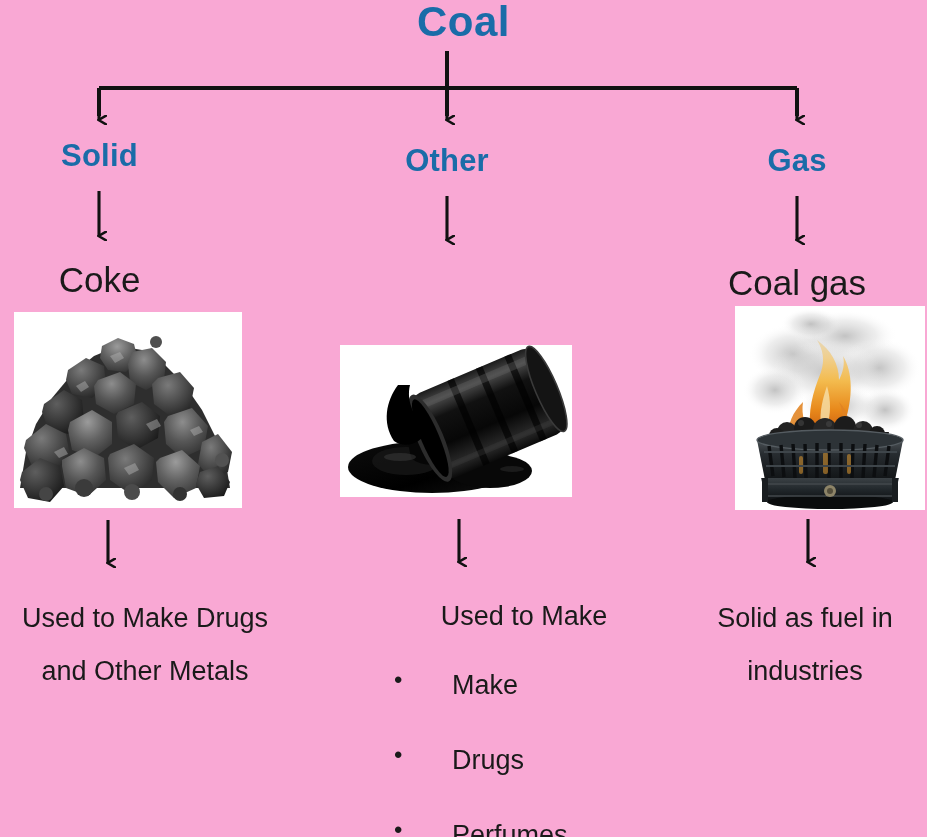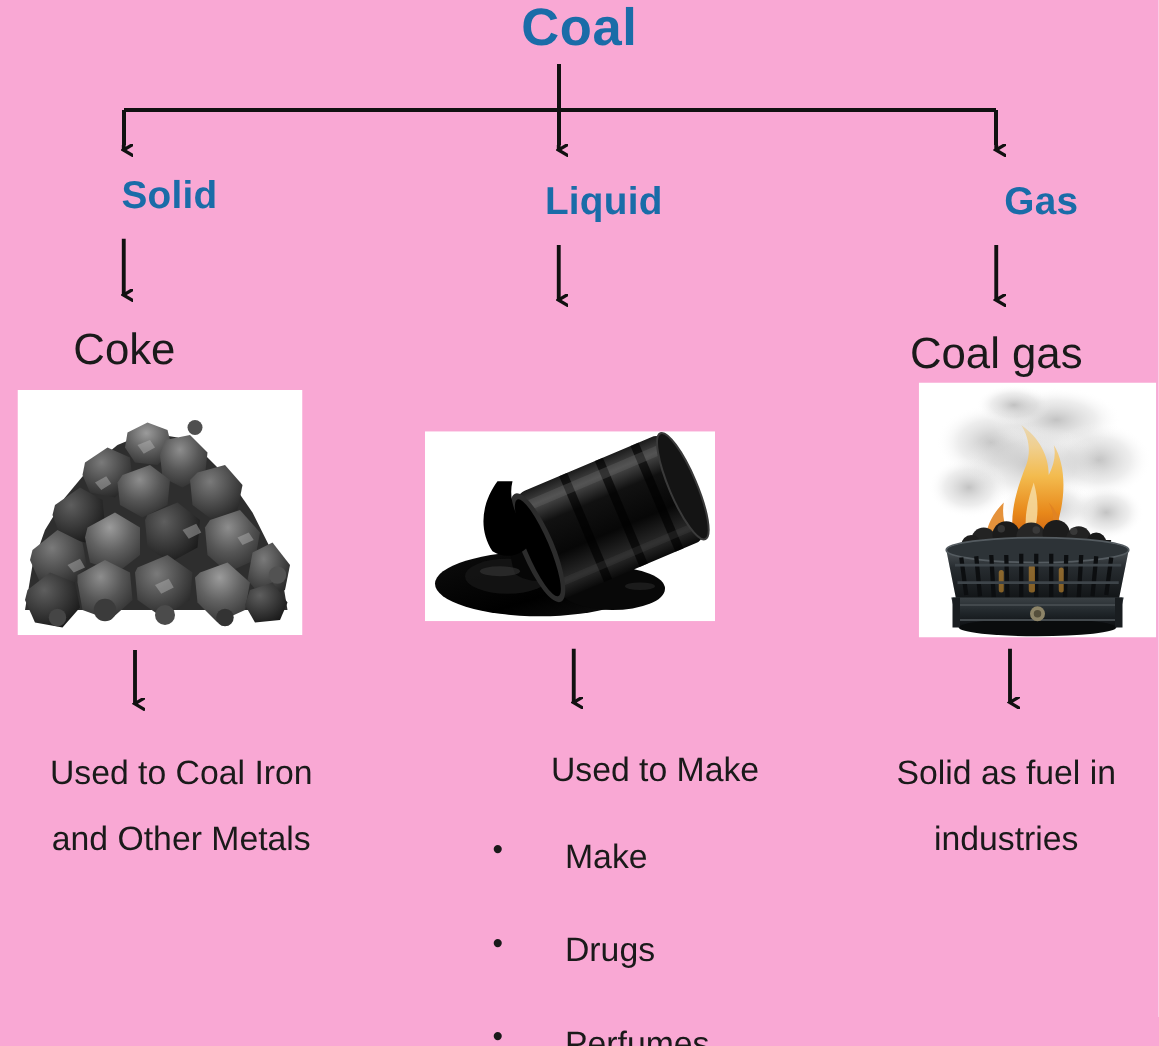--- a/index.html
+++ b/index.html
@@ -41,21 +41,20 @@
     font-weight: bold;
     font-size: 42px;
     color: #1a6ca8;
     letter-spacing: 0.5px;
   }
   .phase {
     font-weight: bold;
     font-size: 31px;
     color: #1a6ca8;
     letter-spacing: 0.2px;
-    padding-left: 36px;
   }
   .product {
     font-size: 35px;
     font-weight: 400;
     color: #1a1a1a;
   }
   .use {
     font-size: 27px;
     font-weight: 400;
     color: #1a1a1a;
@@ -133,21 +132,21 @@
 
       <line x1="108" y1="520" x2="108" y2="563" marker-end="url(#ah)"></line>
       <line x1="459" y1="519" x2="459" y2="562" marker-end="url(#ah)"></line>
       <line x1="808" y1="519" x2="808" y2="562" marker-end="url(#ah)"></line>
     </g>
   </svg>
 
   <div class="node title" style="left:0; top:0; width:927px;">Coal</div>
 
   <div class="node phase" style="left:0; top:140px; width:199px;">Solid</div>
-  <div class="node phase" style="left:347px; top:145px; width:200px;">Liquid</div>
+  <div class="node phase" style="left:347px; top:145px; width:200px;">Other</div>
   <div class="node phase" style="left:697px; top:145px; width:200px;">Gas</div>
 
   <div class="node product" style="left:0; top:262px; width:199px;">Coke</div>
   <div class="node product" style="left:697px; top:265px; width:200px;">Coal gas</div>
 
   <div class="photo" style="left:14px; top:312px;">
     <svg width="228" height="196" viewBox="0 0 228 196">
       <defs>
         <radialGradient id="lumpA" cx="38%" cy="30%" r="78%">
           <stop offset="0%" stop-color="#7a7a7a"></stop>
@@ -370,21 +369,21 @@
 
       <circle cx="95" cy="185" r="6" fill="#8d8468"></circle>
       <circle cx="95" cy="185" r="3" fill="#554f3c"></circle>
 
       <rect x="27" y="172" width="6" height="24" fill="#191d20"></rect>
       <rect x="157" y="172" width="6" height="24" fill="#191d20"></rect>
     </svg>
   </div>
 
   <div class="node use" style="left:0; top:592px; width:290px; text-align:center;">
-    <div>Used to Coal Iron</div>
+    <div>Used to Make Drugs</div>
     <div>and Other Metals</div>
   </div>
 
   <div class="node use-head" style="left:394px; top:602px; width:260px;">Used to Make</div>
   <ul class="bullets" style="left:394px; top:670px; width:270px;">
     <li>Make</li>
     <li>Drugs</li>
     <li>Perfumes</li>
   </ul>
 

